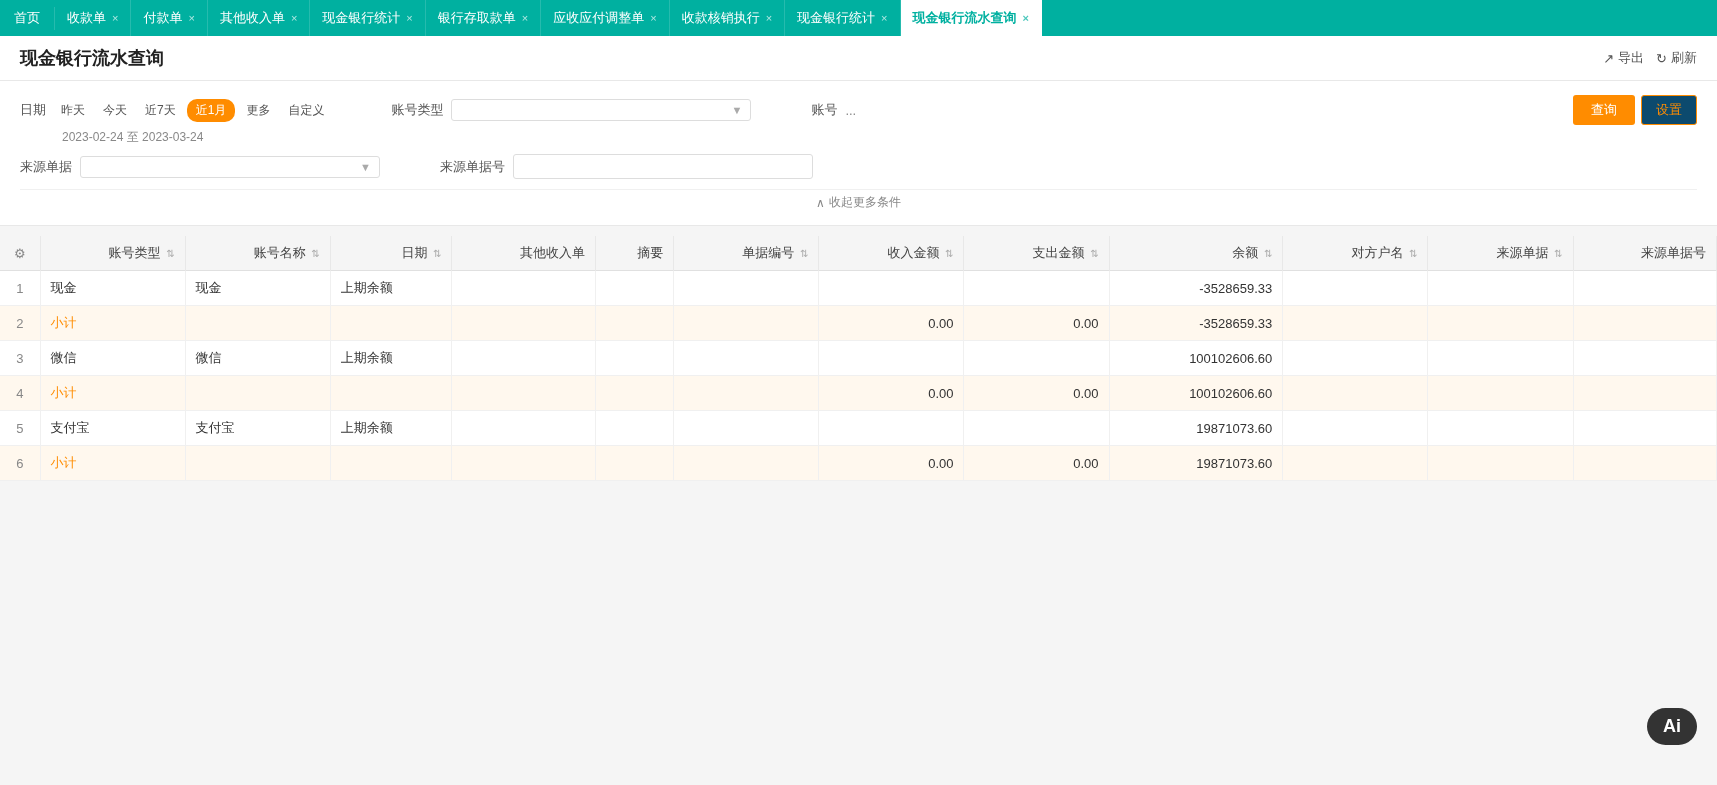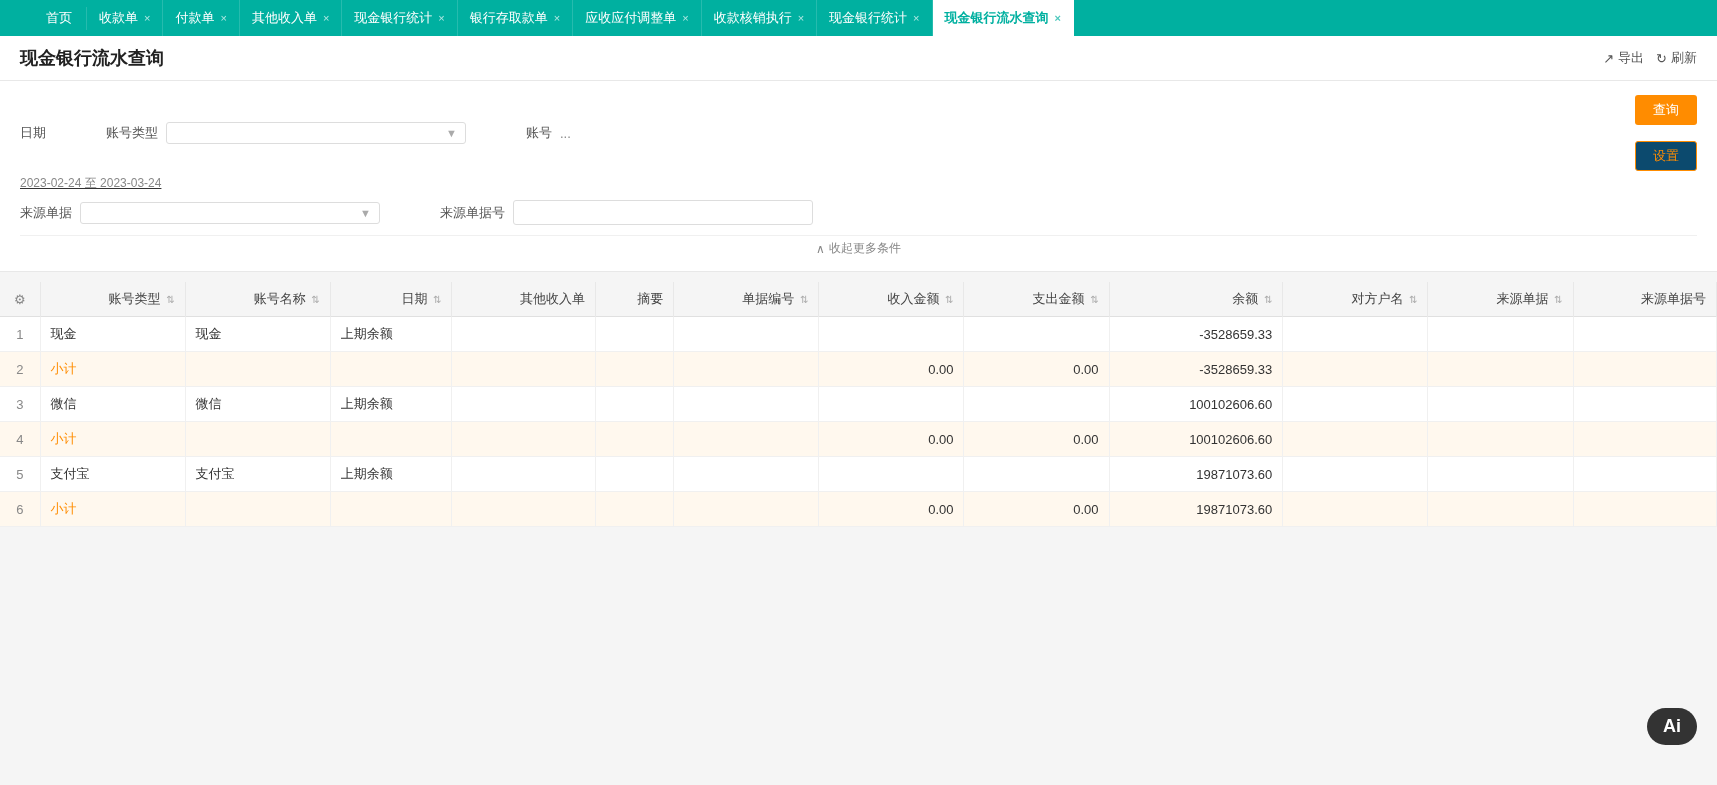--- a/index.html
+++ b/index.html
@@ -37,21 +37,20 @@
     }
     .nav-home {
       padding: 0 14px;
       height: 23px;
       display: flex;
       align-items: center;
       color: #fff;
       font-size: 13px;
       cursor: pointer;
       border-right: 1px solid rgba(255,255,255,0.15);
-      margin-left: 32px;
     }
 
     
     .page-header {
       background: #fff;
       padding: 10px 20px;
       display: flex;
       align-items: center;
       justify-content: space-between;
       border-bottom: 1px solid #e8e8e8;
@@ -292,42 +291,50 @@
       <span>刷新</span>
     </div>
   </div>
 </div>
 
 <div class="filter-area">
   <div class="filter-row">
 
     <div class="filter-group">
       <span class="filter-label">日期</span>
+      <div class="date-shortcuts">
+        <span class="date-btn">昨天</span>
+        <span class="date-btn">今天</span>
+        <span class="date-btn">近7天</span>
+        <span class="date-btn active">近1月</span>
+        <span class="date-btn">更多</span>
+        <span class="date-btn">自定义</span>
+      </div>
     </div>
 
     <div class="filter-group" style="margin-left:40px;">
       <span class="filter-label">账号类型</span>
       <div class="filter-select filter-select-wide">
         <span></span>
         <span class="select-arrow">▼</span>
       </div>
     </div>
 
     <div class="filter-group" style="margin-left:40px;justify-content:center;">
       <span class="filter-label">账号</span>
       <span class="more-options-btn">...</span>
     </div>
 
-    <div style="margin-left:auto; display:flex; flex-direction:column; gap:16px;">
+    <div style="margin-left:auto; display:flex; flex-direction:row; gap:6px;">
       <button class="btn-query">查询</button>
       <button class="btn-settings">设置</button>
     </div>
   </div>
 
-  <div style="margin-top:-6px; margin-bottom:8px;text-decoration:underline;">
+  <div style="margin-left:42px; margin-top:-6px; margin-bottom:8px;">
     <span class="date-range-text">2023-02-24 至 2023-03-24</span>
   </div>
 
   <div class="filter-row">
     <div class="filter-group">
       <span class="filter-label">来源单据</span>
       <div class="filter-select filter-select-wide">
         <span></span>
         <span class="select-arrow">▼</span>
       </div>

